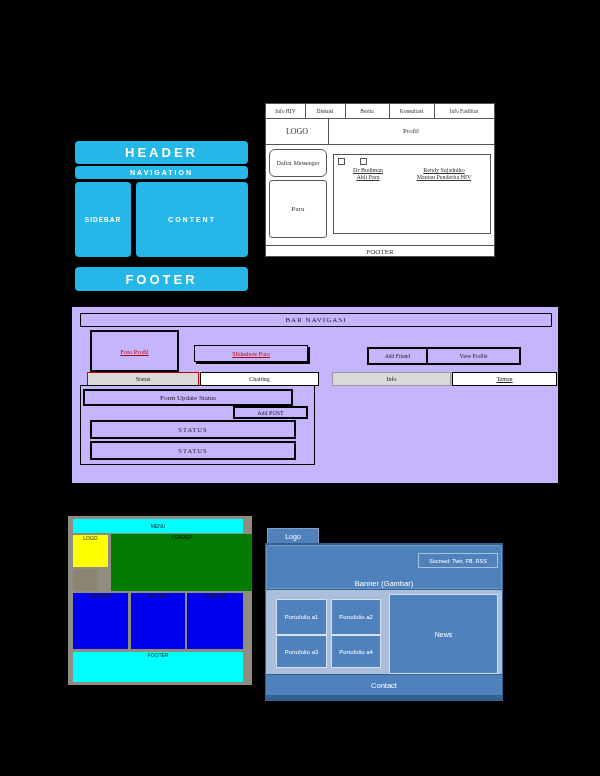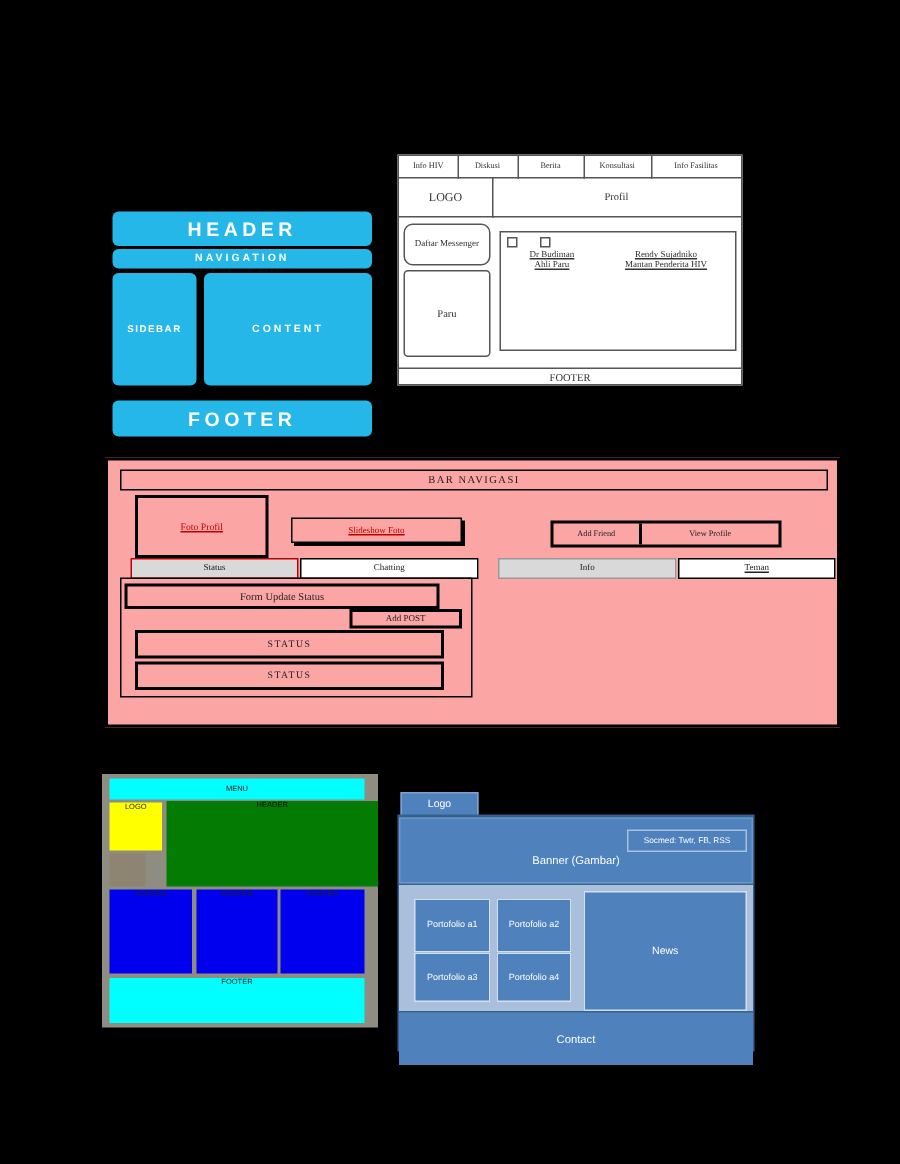--- a/index.html
+++ b/index.html
@@ -13,21 +13,21 @@
 
   
   #w2{background:#fff;border:1px solid #555;color:#222;}
   .w2cell{position:absolute;display:flex;align-items:center;justify-content:center;
           font-family:"Liberation Serif", serif;color:#333;}
   .w2box{position:absolute;border:1px solid #555;display:flex;align-items:center;
          justify-content:center;text-align:center;font-family:"Liberation Serif", serif;color:#333;}
   .chk{position:absolute;width:5px;height:5px;border:1px solid #555;background:#fff;}
 
   
-  #w3{background:#fca5a5;border:2px solid #000;}
+  #w3{background:#c4b5fd;border:2px solid #000;}
   .w3box{position:absolute;border:2px solid #000;display:flex;align-items:center;
          justify-content:center;text-align:center;font-family:"Liberation Serif", serif;color:#222;}
   .w3thin{border-width:1px;}
   .redlink{color:#C00000;text-decoration:underline;}
   .tab{position:absolute;display:flex;align-items:center;justify-content:center;
        font-family:"Liberation Serif", serif;font-size:6px;color:#222;}
 
   
   #w4{background:#8F8C82;}
   .w4block{position:absolute;display:flex;align-items:flex-start;justify-content:center;
@@ -114,25 +114,25 @@
     <div class="abs" style="left:5px;top:53px;width:24px;height:22px;background:#8D8472;"></div>
     <div class="w4block" style="left:5px;top:77px;width:55px;height:56px;background:#0000EE;">KONTEN</div>
     <div class="w4block" style="left:63px;top:77px;width:54px;height:56px;background:#0000EE;">KONTEN</div>
     <div class="w4block" style="left:119px;top:77px;width:56px;height:56px;background:#0000EE;">KONTEN</div>
     <div class="w4block" style="left:5px;top:136px;width:170px;height:30px;background:#00FFFF;">FOOTER</div>
   </div>
 
   <div class="abs" id="w5" style="left:265px;top:528px;width:240px;height:176px;">
     <div class="w5box" style="left:2px;top:0;width:50px;height:15px;font-size:7px;border:1px solid #7EA2CC;">Logo</div>
     <div class="abs" style="left:0;top:15px;width:238px;height:158px;background:#35618E;">
-      <div class="w5box" style="left:1px;top:2px;width:236px;height:44px;font-size:7.5px;border:1px solid #6C96C4;align-items:flex-end;padding-bottom:10px;box-sizing:border-box;">Banner (Gambar)</div>
+      <div class="w5box" style="left:1px;top:2px;width:236px;height:44px;font-size:7.5px;border:1px solid #6C96C4;align-items:flex-end;padding-bottom:0;box-sizing:border-box;">Banner (Gambar)</div>
       <div class="w5box" style="left:153px;top:10px;width:78px;height:13px;font-size:5.5px;border:1px solid #A8C0DC;">Socmed: Twtr, FB, RSS</div>
       <div class="abs" style="left:1px;top:47px;width:236px;height:84px;background:#A9BFDC;"></div>
       <div class="w5box" style="left:11px;top:56px;width:49px;height:34px;font-size:6px;border:1px solid #D5E0EE;">Portofolio a1</div>
       <div class="w5box" style="left:66px;top:56px;width:48px;height:34px;font-size:6px;border:1px solid #D5E0EE;">Portofolio a2</div>
       <div class="w5box" style="left:11px;top:92px;width:49px;height:31px;font-size:6px;border:1px solid #D5E0EE;">Portofolio a3</div>
       <div class="w5box" style="left:66px;top:92px;width:48px;height:31px;font-size:6px;border:1px solid #D5E0EE;">Portofolio a4</div>
       <div class="w5box" style="left:124px;top:51px;width:107px;height:78px;font-size:7px;border:1px solid #D5E0EE;">News</div>
-      <div class="w5box" style="left:1px;top:132px;width:236px;height:35px;font-size:7.5px;">Contact</div>
+      <div class="w5box" style="left:1px;top:132px;width:236px;height:20px;font-size:7.5px;">Contact</div>
     </div>
   </div>
 
 </div>
 
 </body></html>

